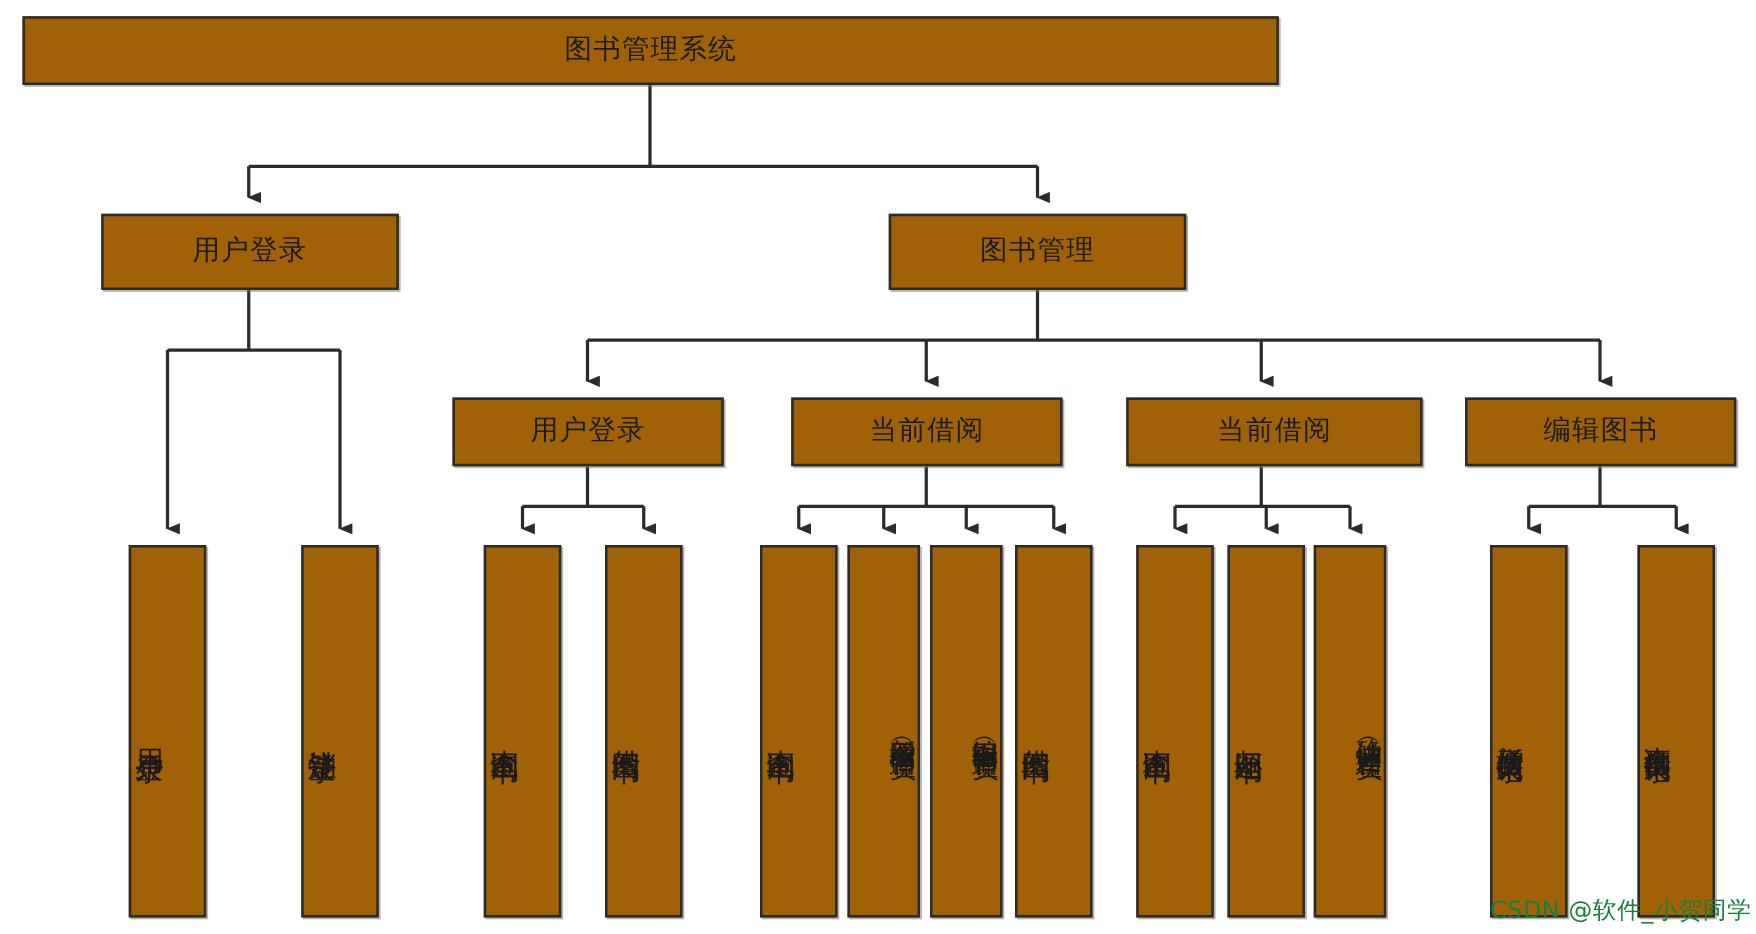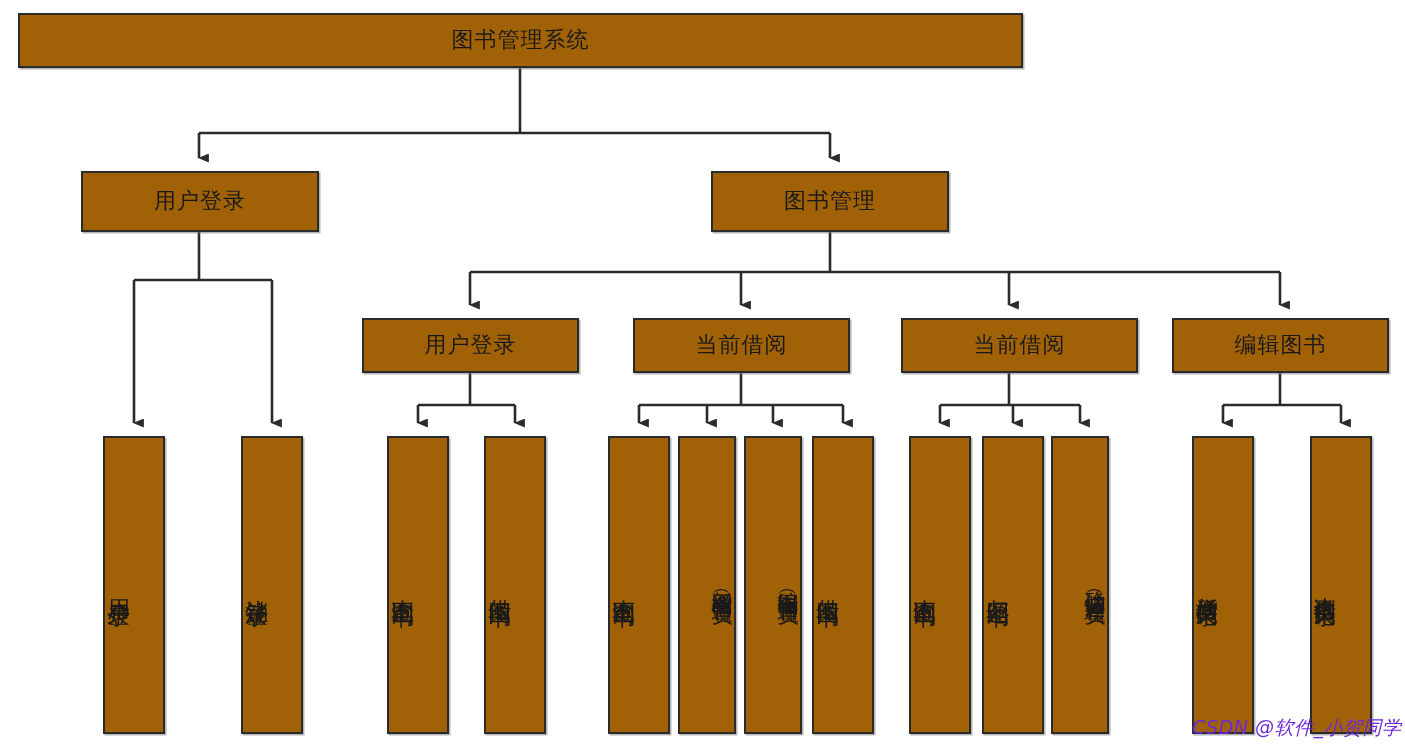--- a/index.html
+++ b/index.html
@@ -53,26 +53,25 @@
     padding-top: 10px;
     white-space: nowrap;
   }
   .node.vert .vlabel {
     writing-mode: vertical-rl;
     text-orientation: upright;
     display: block;
   }
   .watermark {
     position: absolute;
-    color: #6d28d9;
+    color: #15803d;
     font-size: 19px;
     letter-spacing: 0.5px;
     white-space: nowrap;
     font-family: "DejaVu Sans", "Liberation Sans", sans-serif;
-    font-style: italic;
   }
 </style>
 </head>
 <body>
 
 <div id="canvas">
 
   <svg class="wires" viewBox="0 0 1405 747" xmlns="http://www.w3.org/2000/svg">
     <defs>
       <marker id="arrow" viewBox="0 0 10 12" refX="5" refY="11" markerWidth="9" markerHeight="11" orient="auto-start-reverse" markerUnits="userSpaceOnUse">

